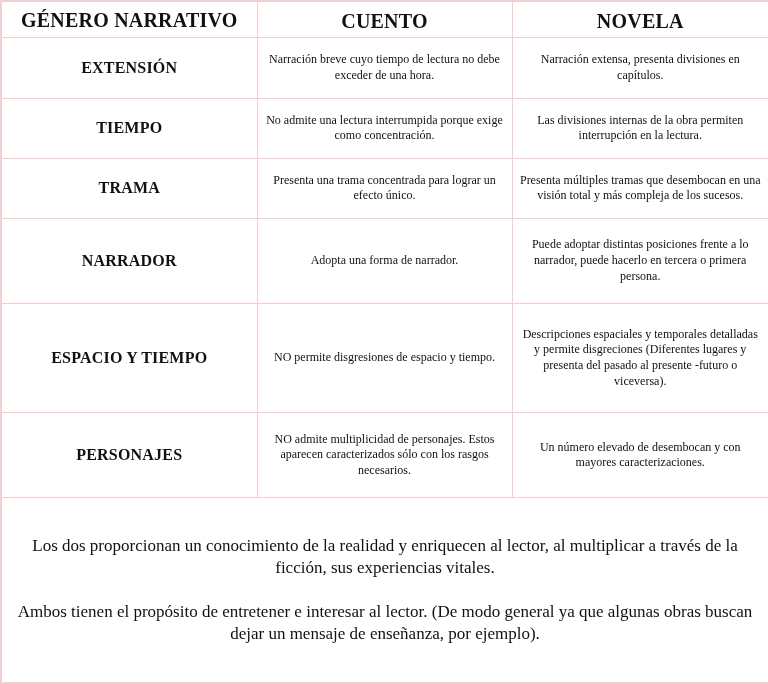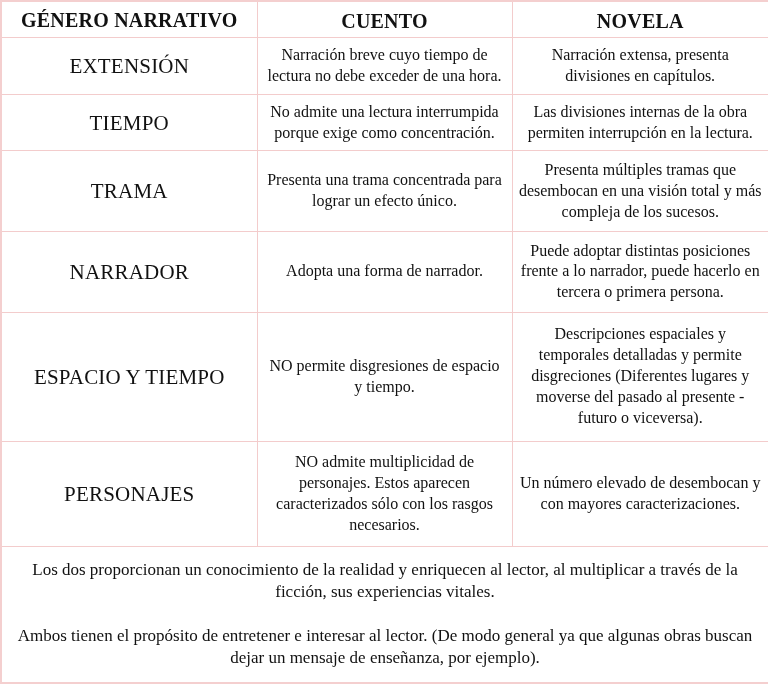--- a/index.html
+++ b/index.html
@@ -47,29 +47,29 @@
     padding-bottom: 5px;
   }
   .header-row th.header-cuento,
   .header-row th.header-novela {
     vertical-align: top;
     padding-top: 8px;
   }
 
   
   .feature-label {
-    font-weight: normal;
-    font-size: 21px;
+    font-weight: bold;
+    font-size: 16px;
     line-height: 1.15;
     letter-spacing: 0.2px;
   }
 
   
   .body-cell {
-    font-size: 16px;
+    font-size: 12px;
     line-height: 1.31;
   }
 
   
   .footer-cell {
     font-size: 17px;
     line-height: 1.32;
     text-align: center;
     padding: 6px 10px 8px 10px;
     vertical-align: top;
@@ -115,21 +115,21 @@
       <td class="body-cell">Presenta múltiples tramas que desembocan en una visión total y más compleja de los sucesos.</td>
     </tr>
     <tr>
       <td class="feature-label">NARRADOR</td>
       <td class="body-cell">Adopta una forma de narrador.</td>
       <td class="body-cell">Puede adoptar distintas posiciones frente a lo narrador, puede hacerlo en tercera o primera persona.</td>
     </tr>
     <tr>
       <td class="feature-label">ESPACIO Y TIEMPO</td>
       <td class="body-cell">NO permite disgresiones de espacio y tiempo.</td>
-      <td class="body-cell">Descripciones espaciales y temporales detalladas y permite disgreciones (Diferentes lugares y moverse del pasado al presente -futuro o viceversa).</td>
+      <td class="body-cell">Descripciones espaciales y temporales detalladas y permite disgreciones (Diferentes lugares y presenta del pasado al presente -futuro o viceversa).</td>
     </tr>
     <tr>
       <td class="feature-label">PERSONAJES</td>
       <td class="body-cell">NO admite multiplicidad de personajes. Estos aparecen caracterizados sólo con los rasgos necesarios.</td>
       <td class="body-cell">Un número elevado de desembocan y con mayores caracterizaciones.</td>
     </tr>
     <tr>
       <td class="footer-cell" colspan="3">
         <p class="footer-para-1">Los dos proporcionan un conocimiento de la realidad y enriquecen al lector, al multiplicar a través de la ficción, sus experiencias vitales.</p>
         <p class="footer-para-2">Ambos tienen el propósito de entretener e interesar al lector. (De modo general ya que algunas obras buscan dejar un mensaje de enseñanza, por ejemplo).</p>

